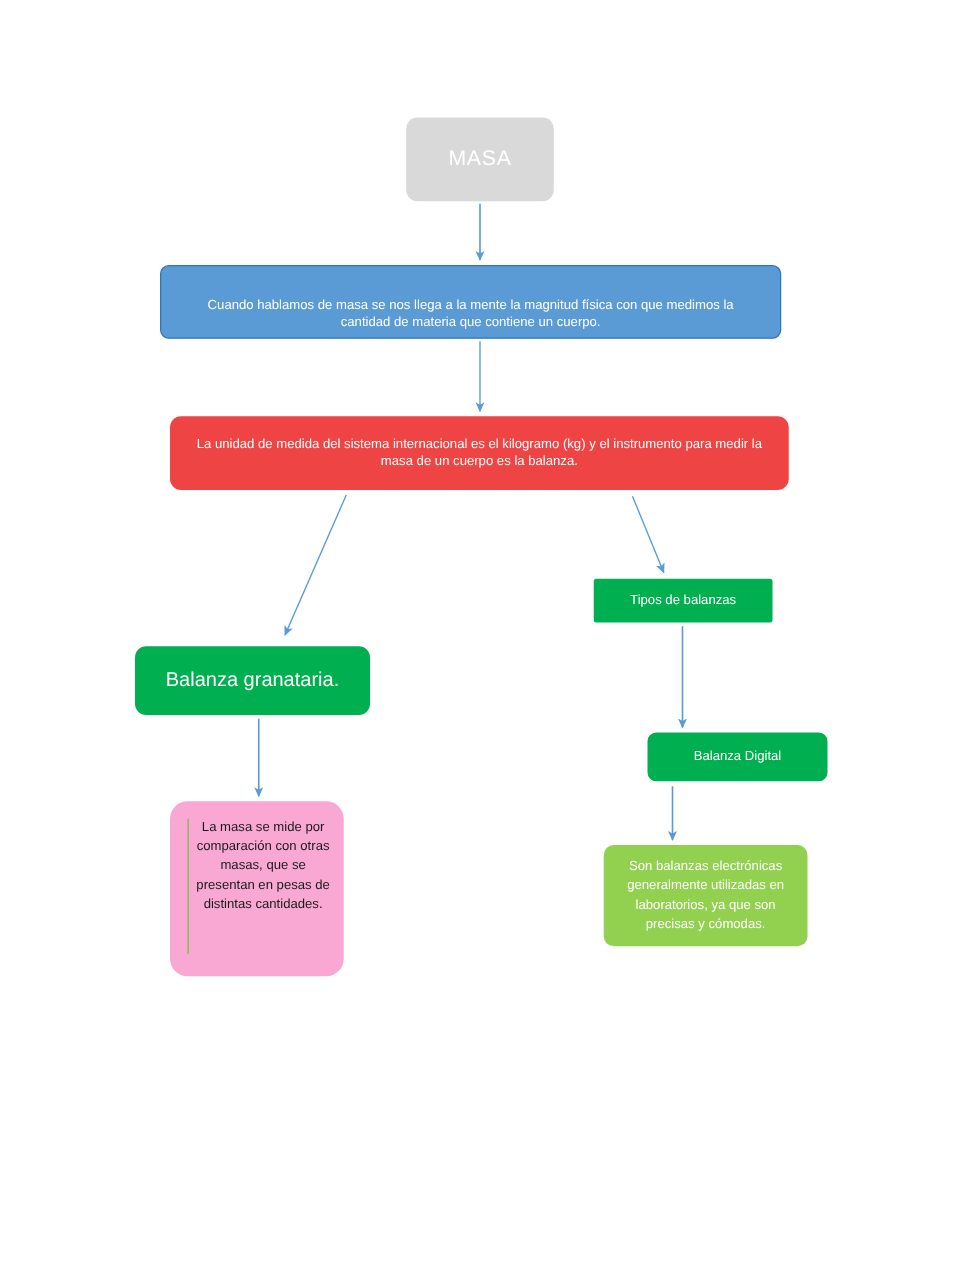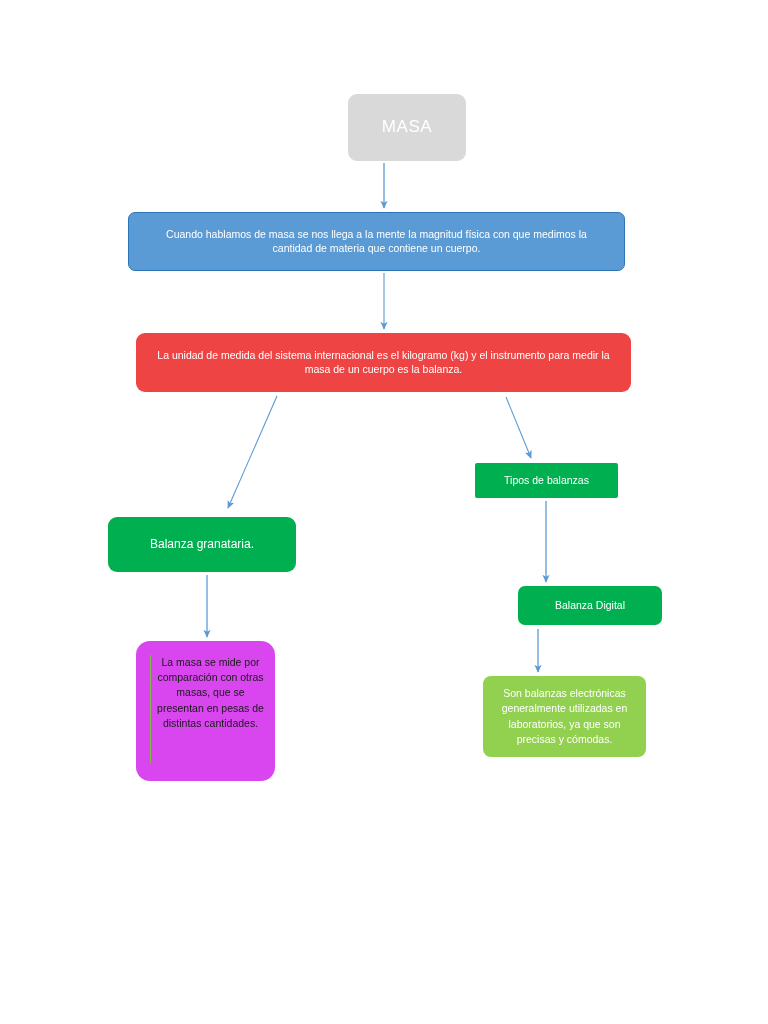--- a/index.html
+++ b/index.html
@@ -43,35 +43,35 @@
     left: 325px;
     top: 94px;
     width: 118px;
     height: 67px;
     background: #d9d9d9;
     border-radius: 9px;
     color: #ffffff;
     font-size: 17px;
     letter-spacing: 0.6px;
     font-weight: 400;
-    margin-left: 23px;
   }
 
   
   #node-definicion {
     left: 128px;
     top: 212px;
     width: 497px;
     height: 59px;
     background: #5b9bd5;
     border: 1px solid #2e75b6;
     border-radius: 7px;
     color: #ffffff;
     font-size: 10.5px;
     padding: 4px 22px;
+    align-items: flex-end;
   }
 
   
   #node-unidad {
     left: 136px;
     top: 333px;
     width: 495px;
     height: 59px;
     background: #ef4444;
     border-radius: 9px;
@@ -82,21 +82,21 @@
 
   
   #node-granataria {
     left: 108px;
     top: 517px;
     width: 188px;
     height: 55px;
     background: #00b050;
     border-radius: 9px;
     color: #ffffff;
-    font-size: 12px;
+    font-size: 16px;
     text-align: center;
   }
   #node-tipos {
     left: 475px;
     top: 463px;
     width: 143px;
     height: 35px;
     background: #00b050;
     border-radius: 2px;
     color: #ffffff;
@@ -112,21 +112,21 @@
     color: #ffffff;
     font-size: 10.5px;
   }
 
   
   #node-masa-medida {
     left: 136px;
     top: 641px;
     width: 139px;
     height: 140px;
-    background: #d946ef;
+    background: #f9a8d4;
     border-radius: 14px;
     color: #1a1a1a;
     font-size: 10.5px;
     padding: 0;
     align-items: flex-start;
   }
   #node-masa-medida .inner {
     margin: 14px 0 0 9px;
     width: 121px;
     border-left: 1px solid #7fb846;

